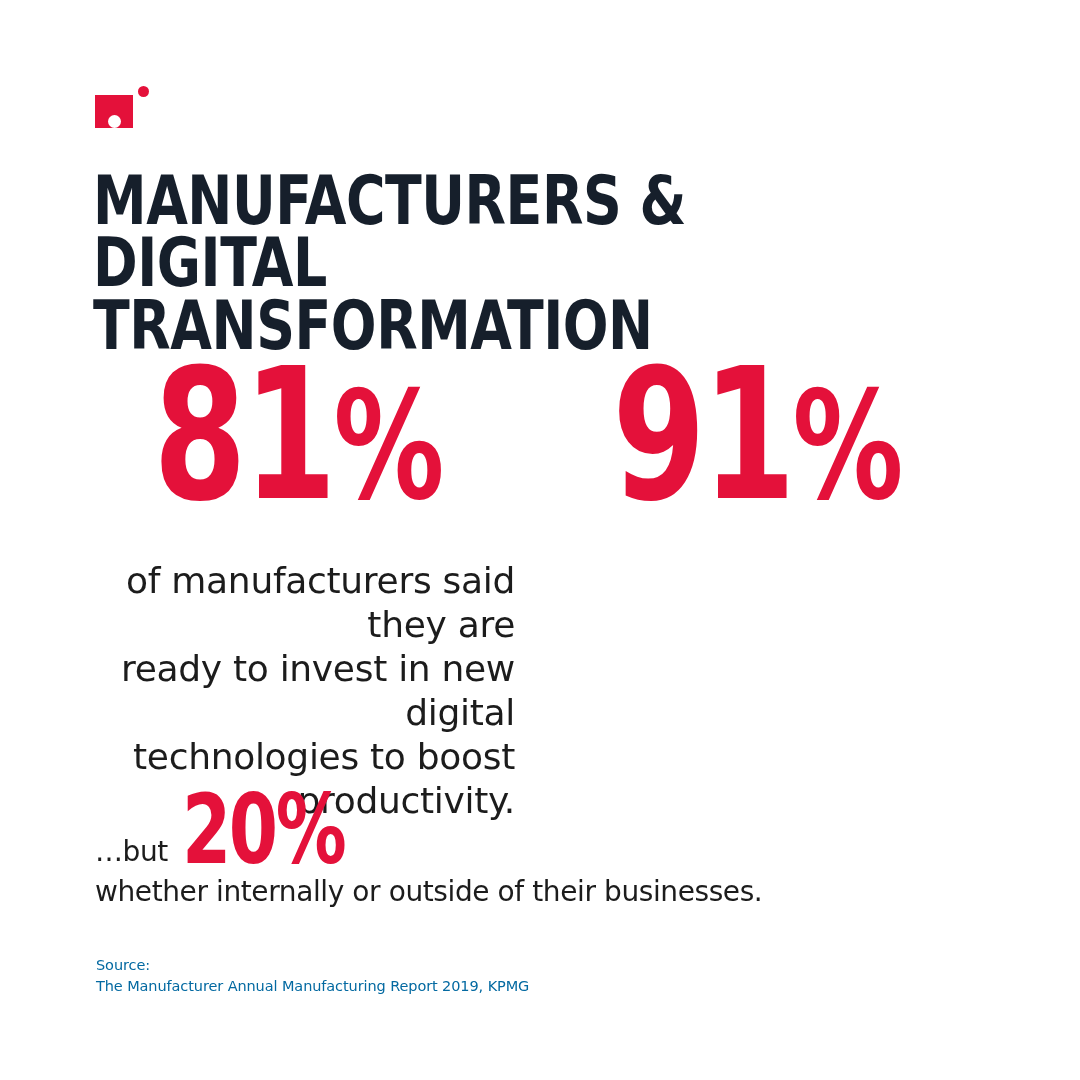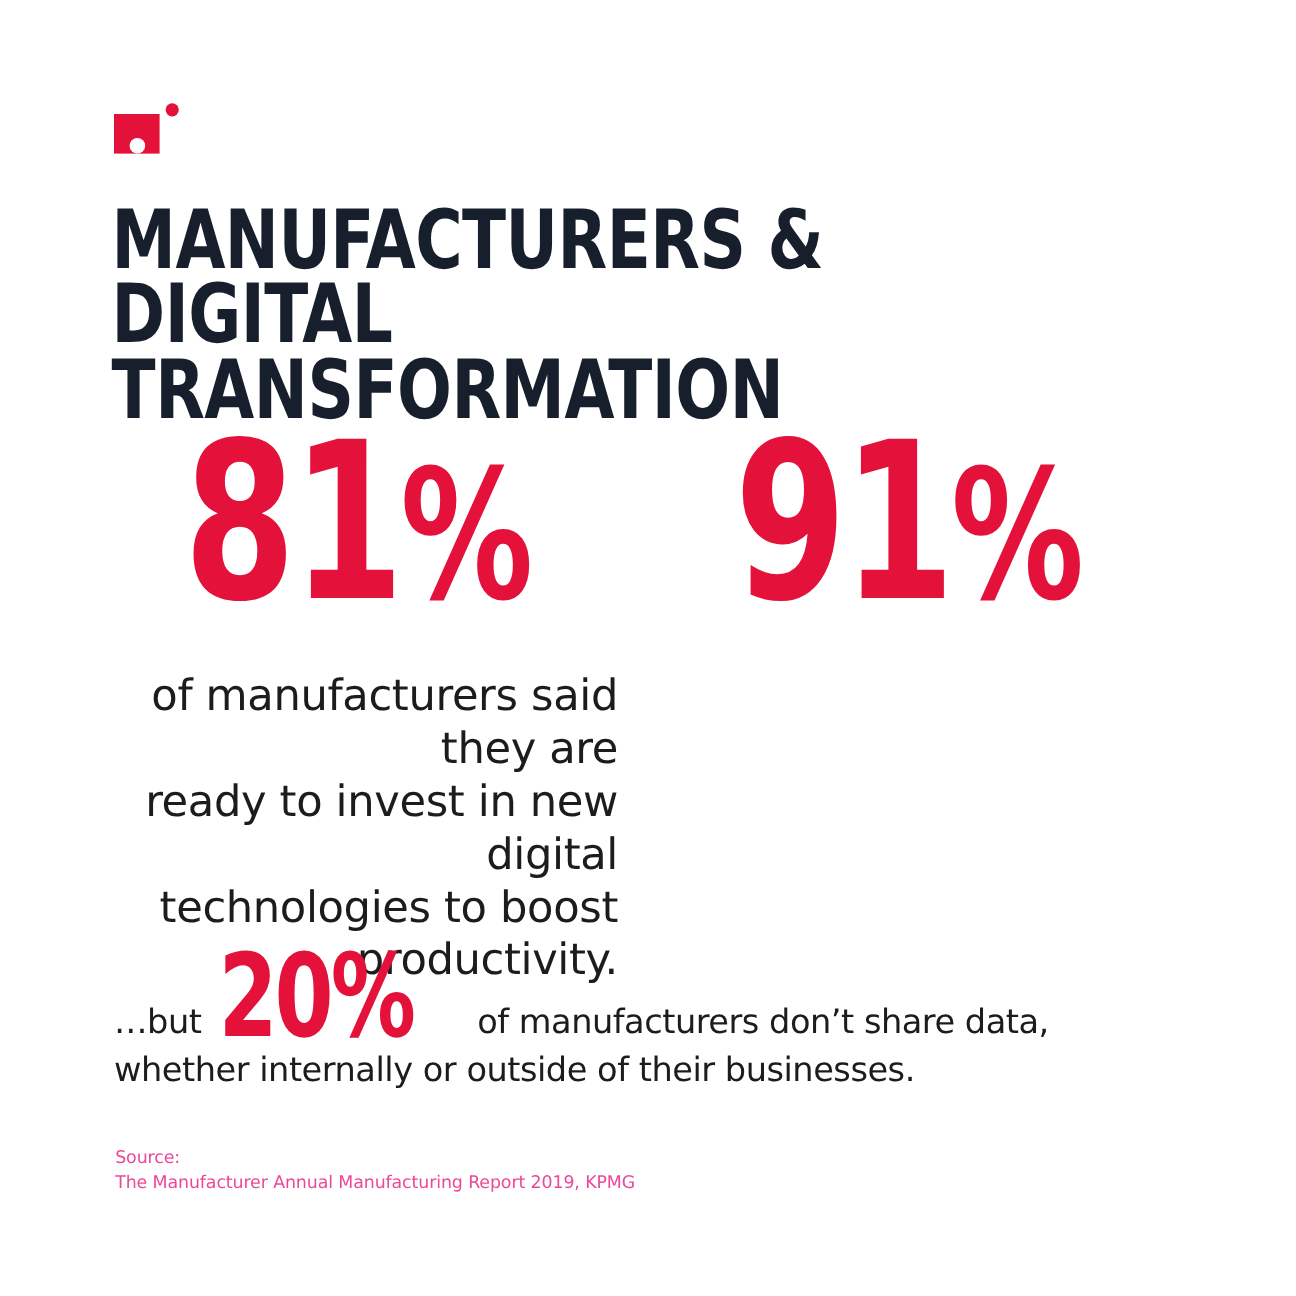--- a/index.html
+++ b/index.html
@@ -151,21 +151,21 @@
   .bottom-line2 {
     margin-top: 4px;
     white-space: nowrap;
   }
 
   
   .source {
     position: absolute;
     left: 96px;
     top: 955px;
-    color: #ec4899;
+    color: #0369a1;
     font-family: "DejaVu Sans", "Liberation Sans", sans-serif;
     font-size: 14.5px;
     line-height: 1.45;
     letter-spacing: -0.1px;
     white-space: pre-line;
   }
 </style>
 </head>
 <body>
 
@@ -196,21 +196,20 @@
       <span>91</span><span class="pct">%</span>
     </div>
   </div>
 
   <div class="bottom-block">
     <div class="bottom-line1">
       <span class="bottom-prefix">…but</span>
       <span class="bottom-number">
         <span>20</span><span>%</span>
       </span>
-      <span class="bottom-suffix">of manufacturers don’t share data,</span>
     </div>
     <div class="bottom-line2">whether internally or outside of their businesses.</div>
   </div>
 
   <div class="source">Source:
 The Manufacturer Annual Manufacturing Report 2019, KPMG</div>
 
 </div>
 
 </body></html>

